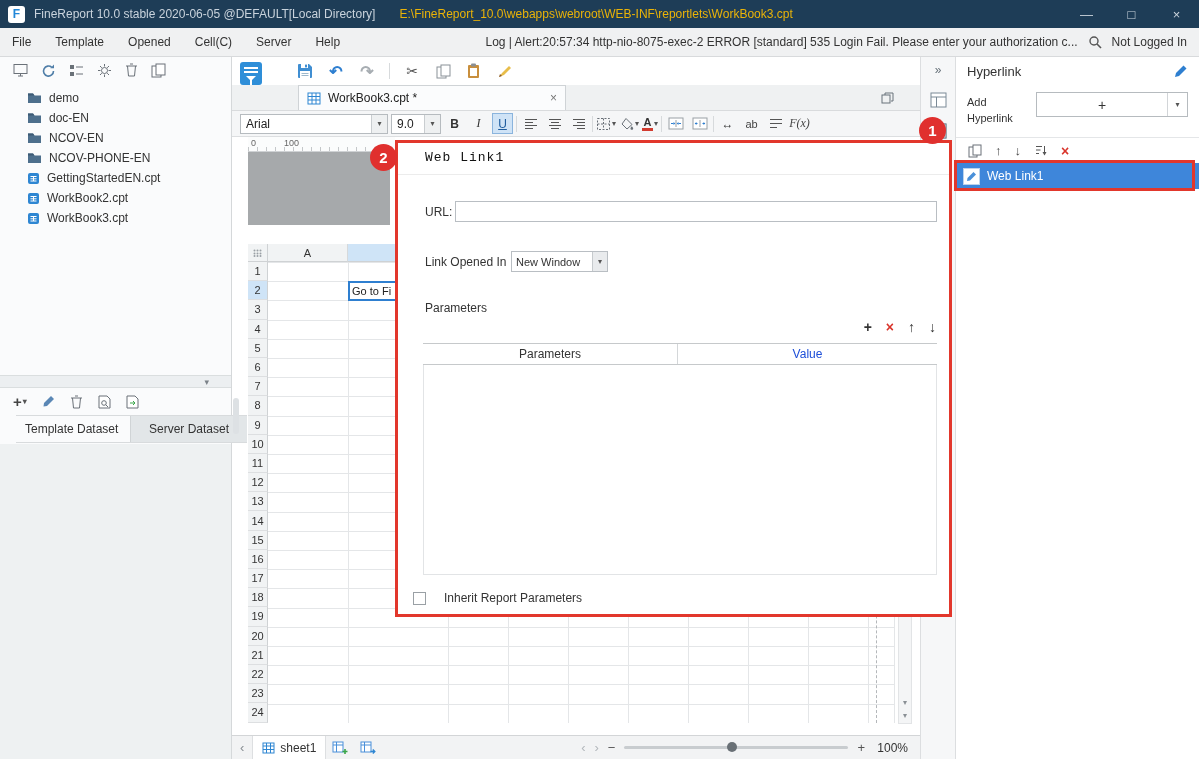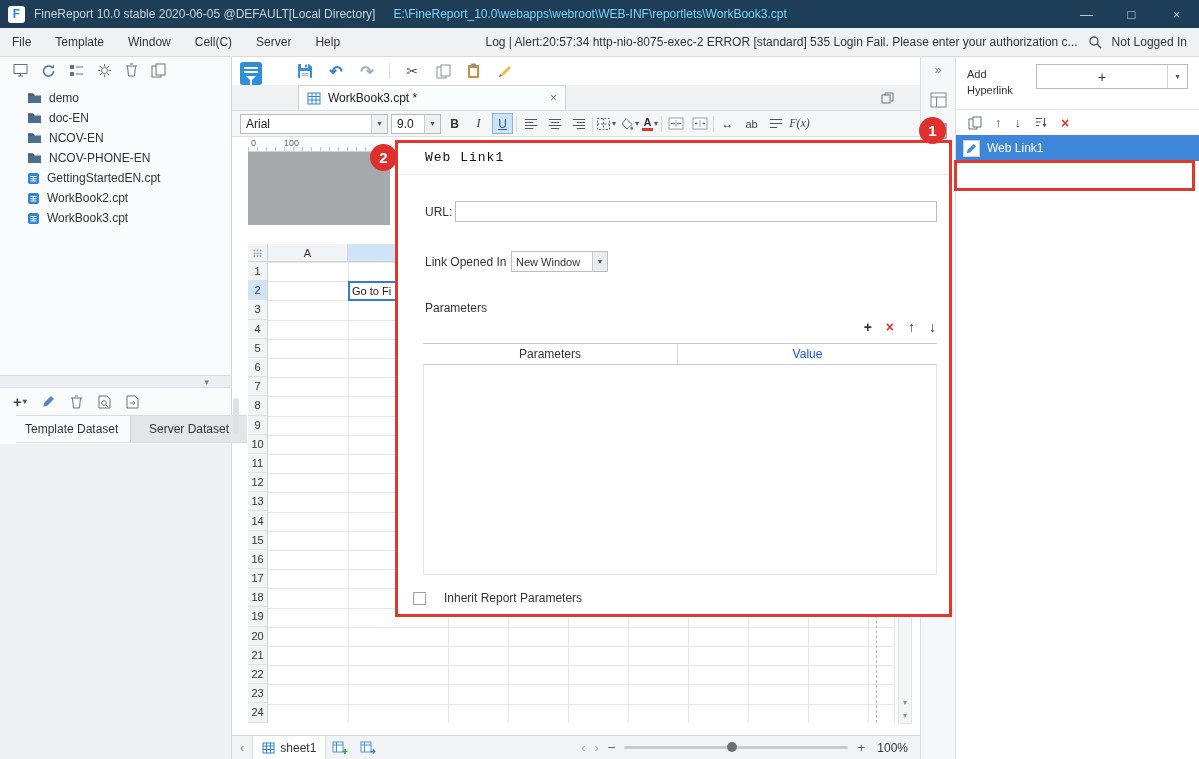--- a/index.html
+++ b/index.html
@@ -2,21 +2,21 @@
 <html><head>
 <meta charset="utf-8">
 <style>
 *{margin:0;padding:0;box-sizing:border-box}
 body{font-family:"Liberation Sans",sans-serif;background:#fff}
 .app{position:relative;width:1199px;height:759px;background:#fff;overflow:hidden;font-size:12px;color:#333}
 svg{display:block}
 
 .titlebar{position:absolute;left:0;top:0;width:100%;height:28px;background:#1e3d57;display:flex;align-items:center;color:#c9d3dc}
 .tb-logo{width:17px;height:17px;margin:0 9px 0 8px;background:#fff;border-radius:3px;display:flex;align-items:center;justify-content:center;color:#2187d8;font-weight:bold;font-size:12px}
-.tb-path{margin-left:18px;color:#7dd3fc;white-space:nowrap}
+.tb-path{margin-left:24px;color:#eab308;white-space:nowrap}
 .tb-controls{margin-left:auto;display:flex;height:100%}
 .tb-btn{width:45px;display:flex;align-items:center;justify-content:center;color:#cdd6de;font-size:13px}
 
 .menubar{position:absolute;left:0;top:28px;width:100%;height:29px;background:#f0f1f2;border-bottom:1px solid #d8dadc;display:flex;align-items:center}
 .menu-items{display:flex;align-items:center}
 .menu-item{padding:0 12px;line-height:28px;color:#333}
 .menu-right{margin-left:auto;display:flex;align-items:center;gap:10px;padding-right:12px}
 .alert-text{white-space:nowrap;color:#333}
 
 .sidebar{position:absolute;left:0;top:57px;width:232px;height:702px;background:#fafbfc;border-right:1px solid #d5d8da}
@@ -150,21 +150,21 @@
       <span class="tb-btn">—</span>
       <span class="tb-btn">□</span>
       <span class="tb-btn">×</span>
     </div>
   </div>
 
   <div class="menubar">
     <div class="menu-items">
         <div class="menu-item">File</div>
         <div class="menu-item">Template</div>
-        <div class="menu-item">Window</div>
+        <div class="menu-item">Opened</div>
         <div class="menu-item">Cell(C)</div>
         <div class="menu-item">Server</div>
         <div class="menu-item">Help</div>
       </div>
     <div class="menu-right">
       <span class="alert-text">Log | Alert:20:57:34 http-nio-8075-exec-2 ERROR [standard] 535 Login Fail. Please enter your authorization c...</span>
       <span class="sicon">
         <svg width="14" height="14" viewBox="0 0 14 14">
             <circle cx="6" cy="6" r="4" fill="none" stroke="#555" stroke-width="1.4"></circle>
             <path d="M9 9l4 4" stroke="#555" stroke-width="1.6"></path>
@@ -579,20 +579,28 @@
       </span>
     <span class="sicon">
         <svg width="17" height="16" viewBox="0 0 17 16">
           <rect x="1" y="1" width="15" height="14" fill="#fff" stroke="#7b8a96"></rect>
           <rect x="10.5" y="1" width="5.5" height="14" fill="#c8d6e0" stroke="#7b8a96"></rect>
         </svg>
       </span>
   </div>
 
   <div class="right-panel">
+    <div class="rp-header">
+      <span class="rp-title">Hyperlink</span>
+      <span class="rp-edit sicon">
+          <svg width="14" height="14" viewBox="0 0 14 14">
+            <path d="M9.5 1.5l3 3-7.5 7.5L1 13l1-4z" fill="#2e7fd0"></path>
+          </svg>
+        </span>
+    </div>
     <div class="rp-add">
       <span class="rp-add-label">Add Hyperlink</span>
       <div class="add-btn">
         <span class="plus">+</span>
         <span class="arr">▾</span>
       </div>
     </div>
     <div class="rp-tools">
       <span class="sicon">
           <svg width="14" height="14" viewBox="0 0 14 14">

